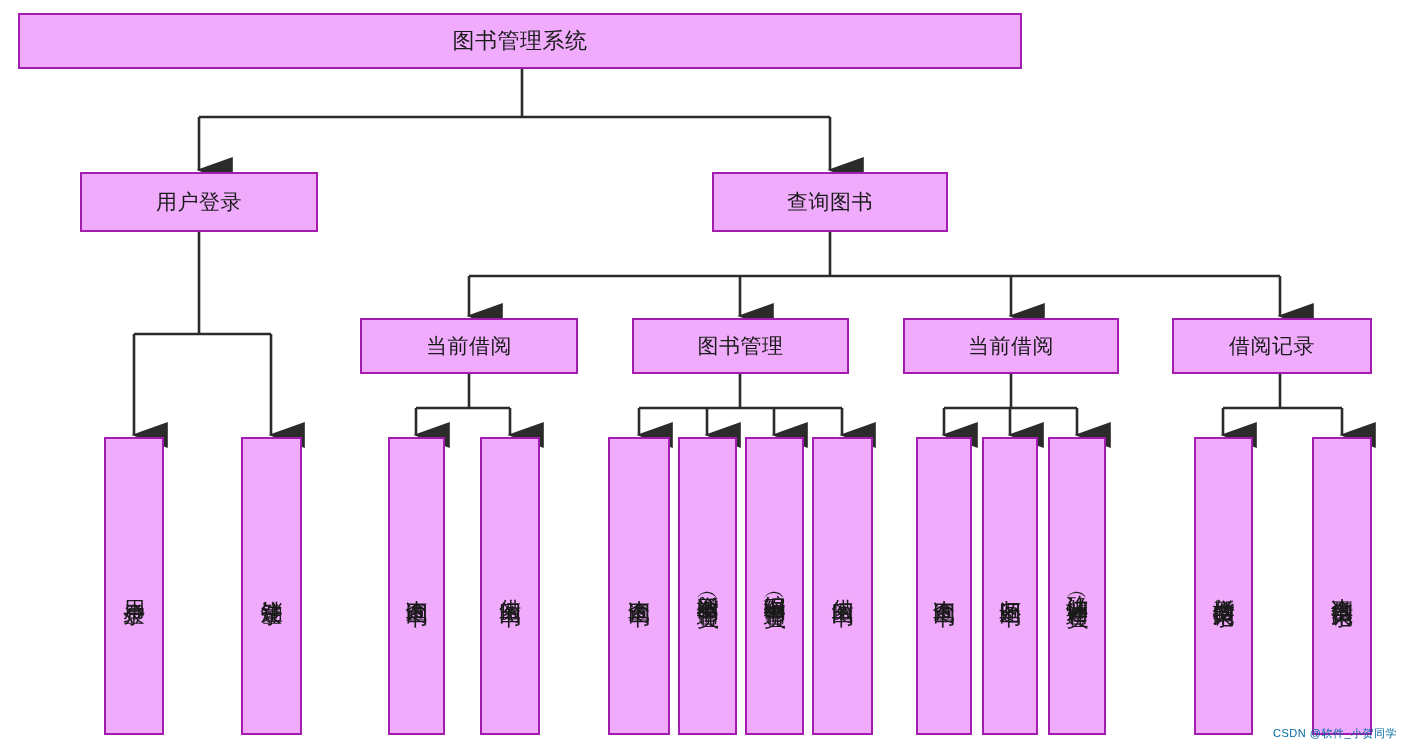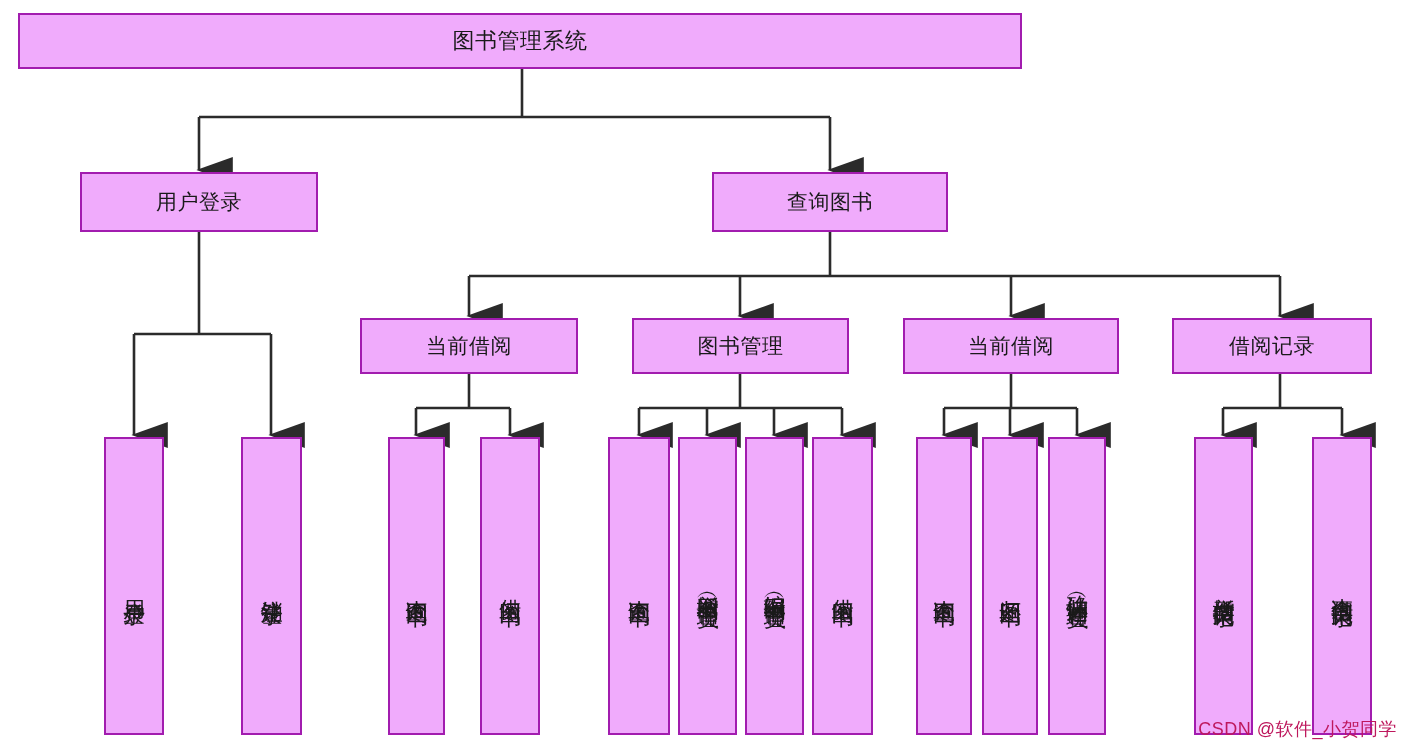--- a/index.html
+++ b/index.html
@@ -59,22 +59,22 @@
     font-size: 22px;
     line-height: 1.12;
     letter-spacing: 2px;
     white-space: normal;
     max-height: 100%;
   }
   .watermark {
     position: absolute;
     right: 8px;
     bottom: 6px;
-    font-size: 18px;
-    color: #be185d;
+    font-size: 11px;
+    color: #0369a1;
     letter-spacing: 0.5px;
     white-space: nowrap;
     user-select: none;
   }
 </style>
 </head>
 <body>
 
 <div id="canvas">
 

